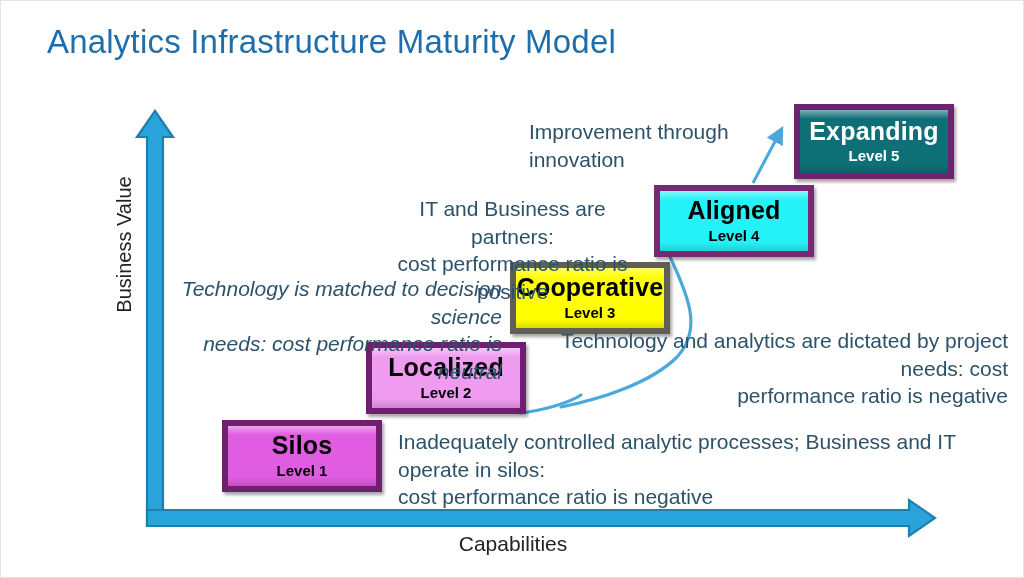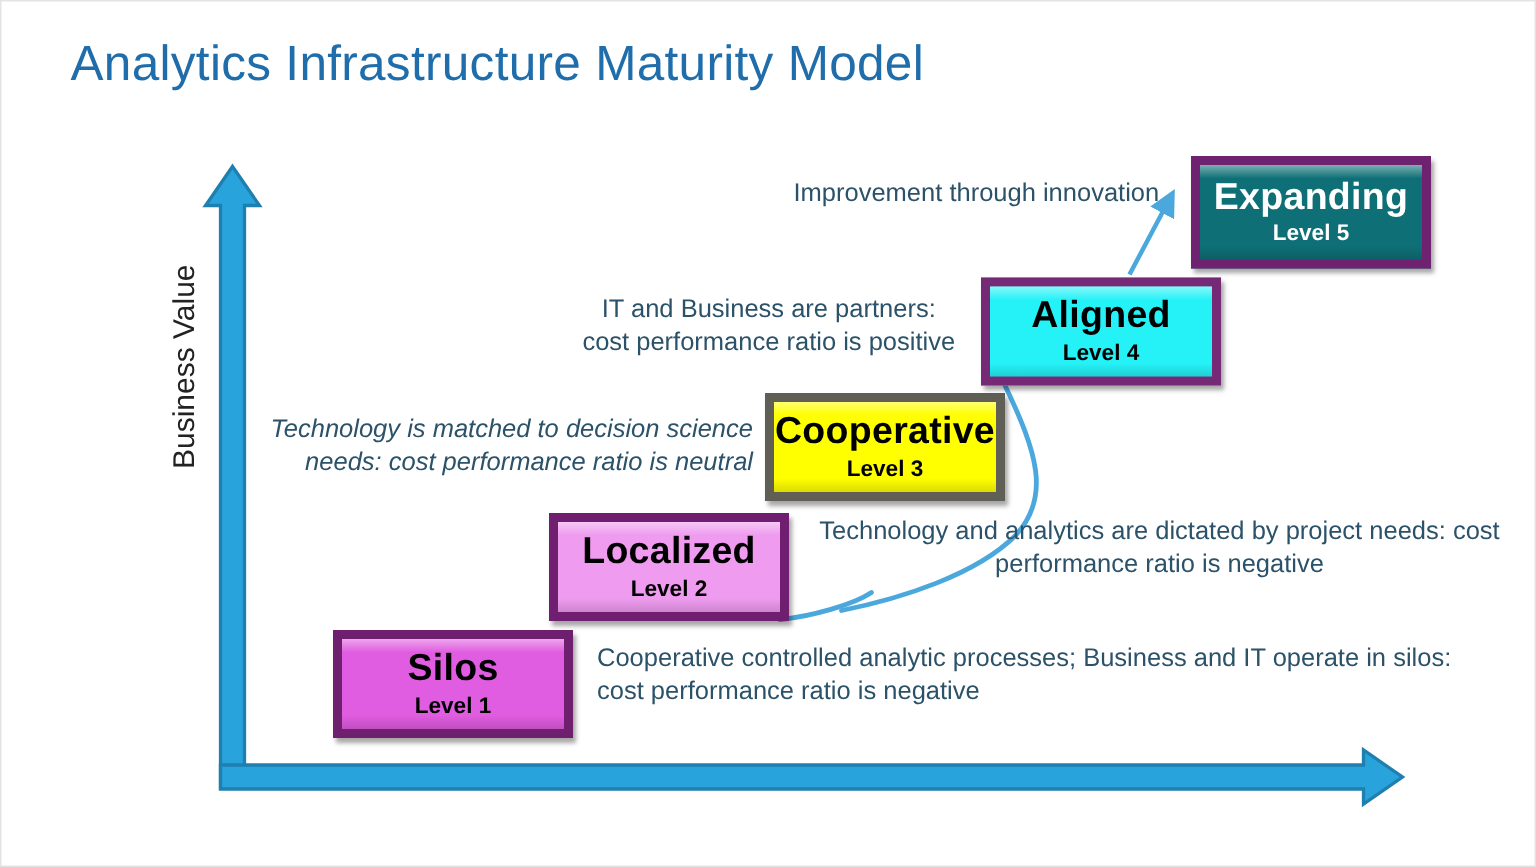--- a/index.html
+++ b/index.html
@@ -98,21 +98,21 @@
     background:
       linear-gradient(to bottom, rgba(255,255,255,0.45) 0px, rgba(255,255,255,0.0) 9px),
       linear-gradient(to top, rgba(0,0,0,0.14) 0px, rgba(0,0,0,0.0) 9px);
   }
 
   
 
   
   .annot {
     position: absolute;
-    font-size: 17px;
+    font-size: 21px;
     color: #2c5269;
     line-height: 1.32;
     white-space: pre-line;
   }
 
   
   .conn-svg {
     position: absolute;
     left: 0; top: 0;
     width: 1024px; height: 578px;
@@ -127,20 +127,21 @@
   <div class="title">Analytics Infrastructure Maturity Model</div>
 
   <svg class="axis-svg" viewBox="0 0 1024 578">
 
     <path d="M 154,110 L 172,136 L 162,136 L 162,524 L 146,524 L 146,136 L 136,136 Z" fill="#29a3dc" stroke="#1f7fae" stroke-width="2.2" stroke-linejoin="miter"></path>
 
     <path d="M 146,509 L 908,509 L 908,499 L 934,517 L 908,535 L 908,525 L 146,525 Z" fill="#29a3dc" stroke="#1f7fae" stroke-width="2.2" stroke-linejoin="miter"></path>
   </svg>
 
   <div class="y-axis-label">Business Value</div>
+  <div class="x-axis-label">Capabilities</div>
 
   <svg class="conn-svg" viewBox="0 0 1024 578">
     <defs>
       <marker id="arrowhead" markerWidth="6" markerHeight="6" refX="3" refY="3" orient="auto">
         <path d="M 0,0 L 6,3 L 0,6 Z" fill="#4aa8dd"></path>
       </marker>
     </defs>
     <path id="conn-arrow-innovation" fill="none" stroke="#4aa8dd" stroke-width="3" marker-end="url(#arrowhead)" d="M 752,182 L 778,133"></path>
     <path id="conn-curve-level2" fill="none" stroke="#4aa8dd" stroke-width="3.2" stroke-linecap="round" d="M 669,256 C 690,300 700,330 676,356 C 650,382 600,398 560,406"></path>
     <path id="conn-curve-level1" fill="none" stroke="#4aa8dd" stroke-width="3.2" stroke-linecap="round" d="M 519,412 C 540,410 568,402 580,394"></path>
@@ -173,19 +174,19 @@
         <div class="bevel"></div>
       </div>
     </div>
 
   <div id="annotations-layer">
       <div class="annot" style="left: 528px; top: 117px; width: 250px; text-align: left;">Improvement through innovation</div>
       <div class="annot" style="left: 385px; top: 194px; width: 253px; text-align: center;">IT and Business are partners:
 cost performance ratio is positive</div>
       <div class="annot" style="left: 178px; top: 274px; width: 323px; text-align: right; font-style: italic;">Technology is matched to decision science
 needs: cost performance ratio is neutral</div>
-      <div class="annot" style="left: 537px; top: 342px; width: 470px; text-align: center;">Technology and analytics are dictated by project needs: cost
+      <div class="annot" style="left: 537px; top: 326px; width: 470px; text-align: right;">Technology and analytics are dictated by project needs: cost
 performance ratio is negative</div>
-      <div class="annot" style="left: 397px; top: 427px; width: 600px; text-align: left;">Cooperative controlled analytic processes; Business and IT operate in silos:
+      <div class="annot" style="left: 397px; top: 427px; width: 600px; text-align: left;">Inadequately controlled analytic processes; Business and IT operate in silos:
 cost performance ratio is negative</div>
     </div>
 
 </div>
 
 </body></html>

